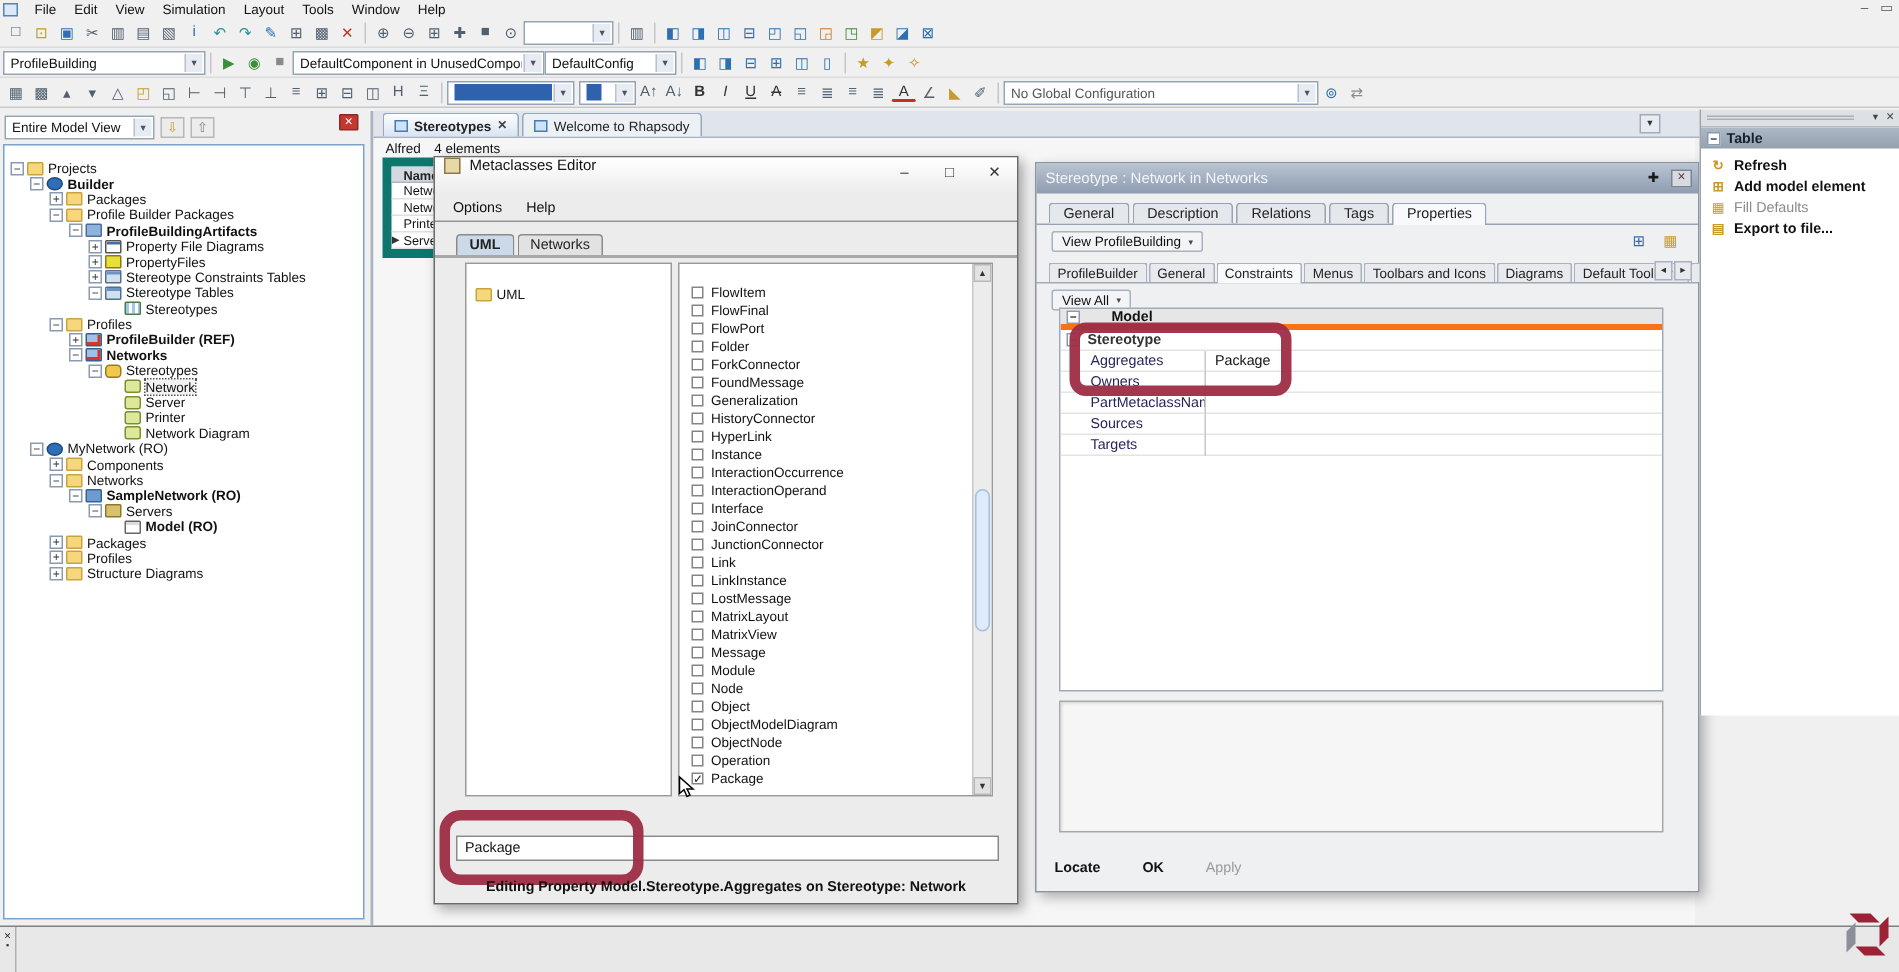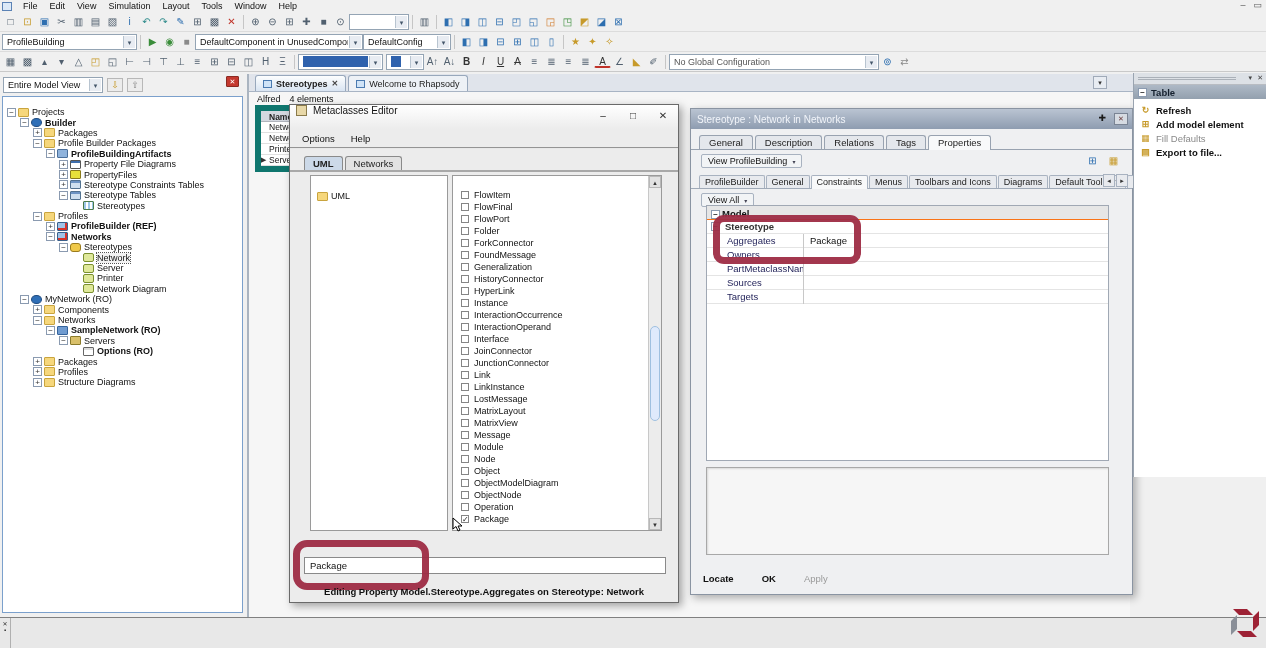--- a/index.html
+++ b/index.html
@@ -103,21 +103,21 @@
   #fview-icons { position:absolute; right:10px; top:3px; display:flex; gap:4px; }
   #fsubtabs { display:flex; align-items:flex-end; padding-left:8px; border-bottom:1px solid #a0aab8; height:17px; position:relative; }
   .stab { font-size:9px; padding:1px 5px; border:1px solid #a8b2c0; border-bottom:none; border-radius:2px 2px 0 0; background:#e8eaee; color:#222; margin-right:1px; white-space:nowrap; }
   .scrollarr { width:12px; height:13px; border:1px solid #a8b2c0; background:#e8eaee; font-size:7px; line-height:11px; text-align:center; color:#333; }
   #fsubtab-arrows { position:absolute; right:4px; bottom:1px; display:flex; gap:1px; }
   #fviewall { margin:4px 0 0 10px; }
   #fgrid { position:absolute; left:15px; top:96px; width:403px; height:256px; background:#fff; border:1px solid #a0a8b4; overflow:hidden; }
   .grow { height:14px; border-bottom:1px solid #e4e4e4; display:flex; font-size:9.5px; align-items:center; color:#26265c; }
   .grow .gname { width:97px; min-width:97px; border-right:1px solid #c8c8c8; padding-left:20px; height:14px; line-height:14px; overflow:hidden; white-space:nowrap; }
   .grow .gval { flex:1; padding-left:6px; color:#111; }
-  .ghead { height:14px; background:#e6e6e6; border-bottom:1px solid #f97316; display:flex; align-items:flex-end; font-size:9.5px; font-weight:bold; color:#111; padding-left:4px; gap:0; }
+  .ghead { height:14px; background:#e6e6e6; border-bottom:4px solid #f97316; display:flex; align-items:center; font-size:9.5px; font-weight:bold; color:#111; padding-left:4px; gap:19px; }
   .ggroup { height:14px; border-bottom:1px solid #e4e4e4; display:flex; align-items:center; font-size:9.5px; font-weight:bold; color:#333; padding-left:12px; gap:3px; }
   #fdesc { position:absolute; left:15px; top:358px; width:403px; height:88px; background:#f6f6f6; border:1px solid #a8a8a8; box-shadow:inset 1px 1px 2px rgba(0,0,0,.12); }
   #fbuttons { position:absolute; left:8px; top:462px; display:flex; gap:20px; align-items:center; }
   .fbtn { font-size:9.5px; font-weight:bold; color:#111; padding:2px 4px; background:none; border:none; font-family:"Liberation Sans",sans-serif; }
   .fbtn.disabled { color:#9a9a9a; font-weight:normal; }
 
   
   .anno { position:absolute; border:7px solid var(--annotation,#9e2c44); border-radius:14px; opacity:.95; pointer-events:none; }
   #anno-field { left:3px; top:435px; width:136px; height:50px; }
   #anno-grid { left:22px; top:106px; width:148px; height:49px; border-radius:11px; }
@@ -594,21 +594,21 @@
         <span class="tlabel bold">SampleNetwork (RO)</span>
       </div>
       <div class="trow" style="padding-left: 56px;">
         <span class="exp exp-minus"></span>
         <span class="ti ico-servers"></span>
         <span class="tlabel">Servers</span>
       </div>
       <div class="trow" style="padding-left: 69px;">
         <span class="exp exp-none"></span>
         <span class="ti ico-file"></span>
-        <span class="tlabel bold">Options (RO)</span>
+        <span class="tlabel bold">Model (RO)</span>
       </div>
       <div class="trow" style="padding-left: 30px;">
         <span class="exp exp-plus"></span>
         <span class="ti ico-folder"></span>
         <span class="tlabel">Packages</span>
       </div>
       <div class="trow" style="padding-left: 30px;">
         <span class="exp exp-plus"></span>
         <span class="ti ico-folder"></span>
         <span class="tlabel">Profiles</span>

